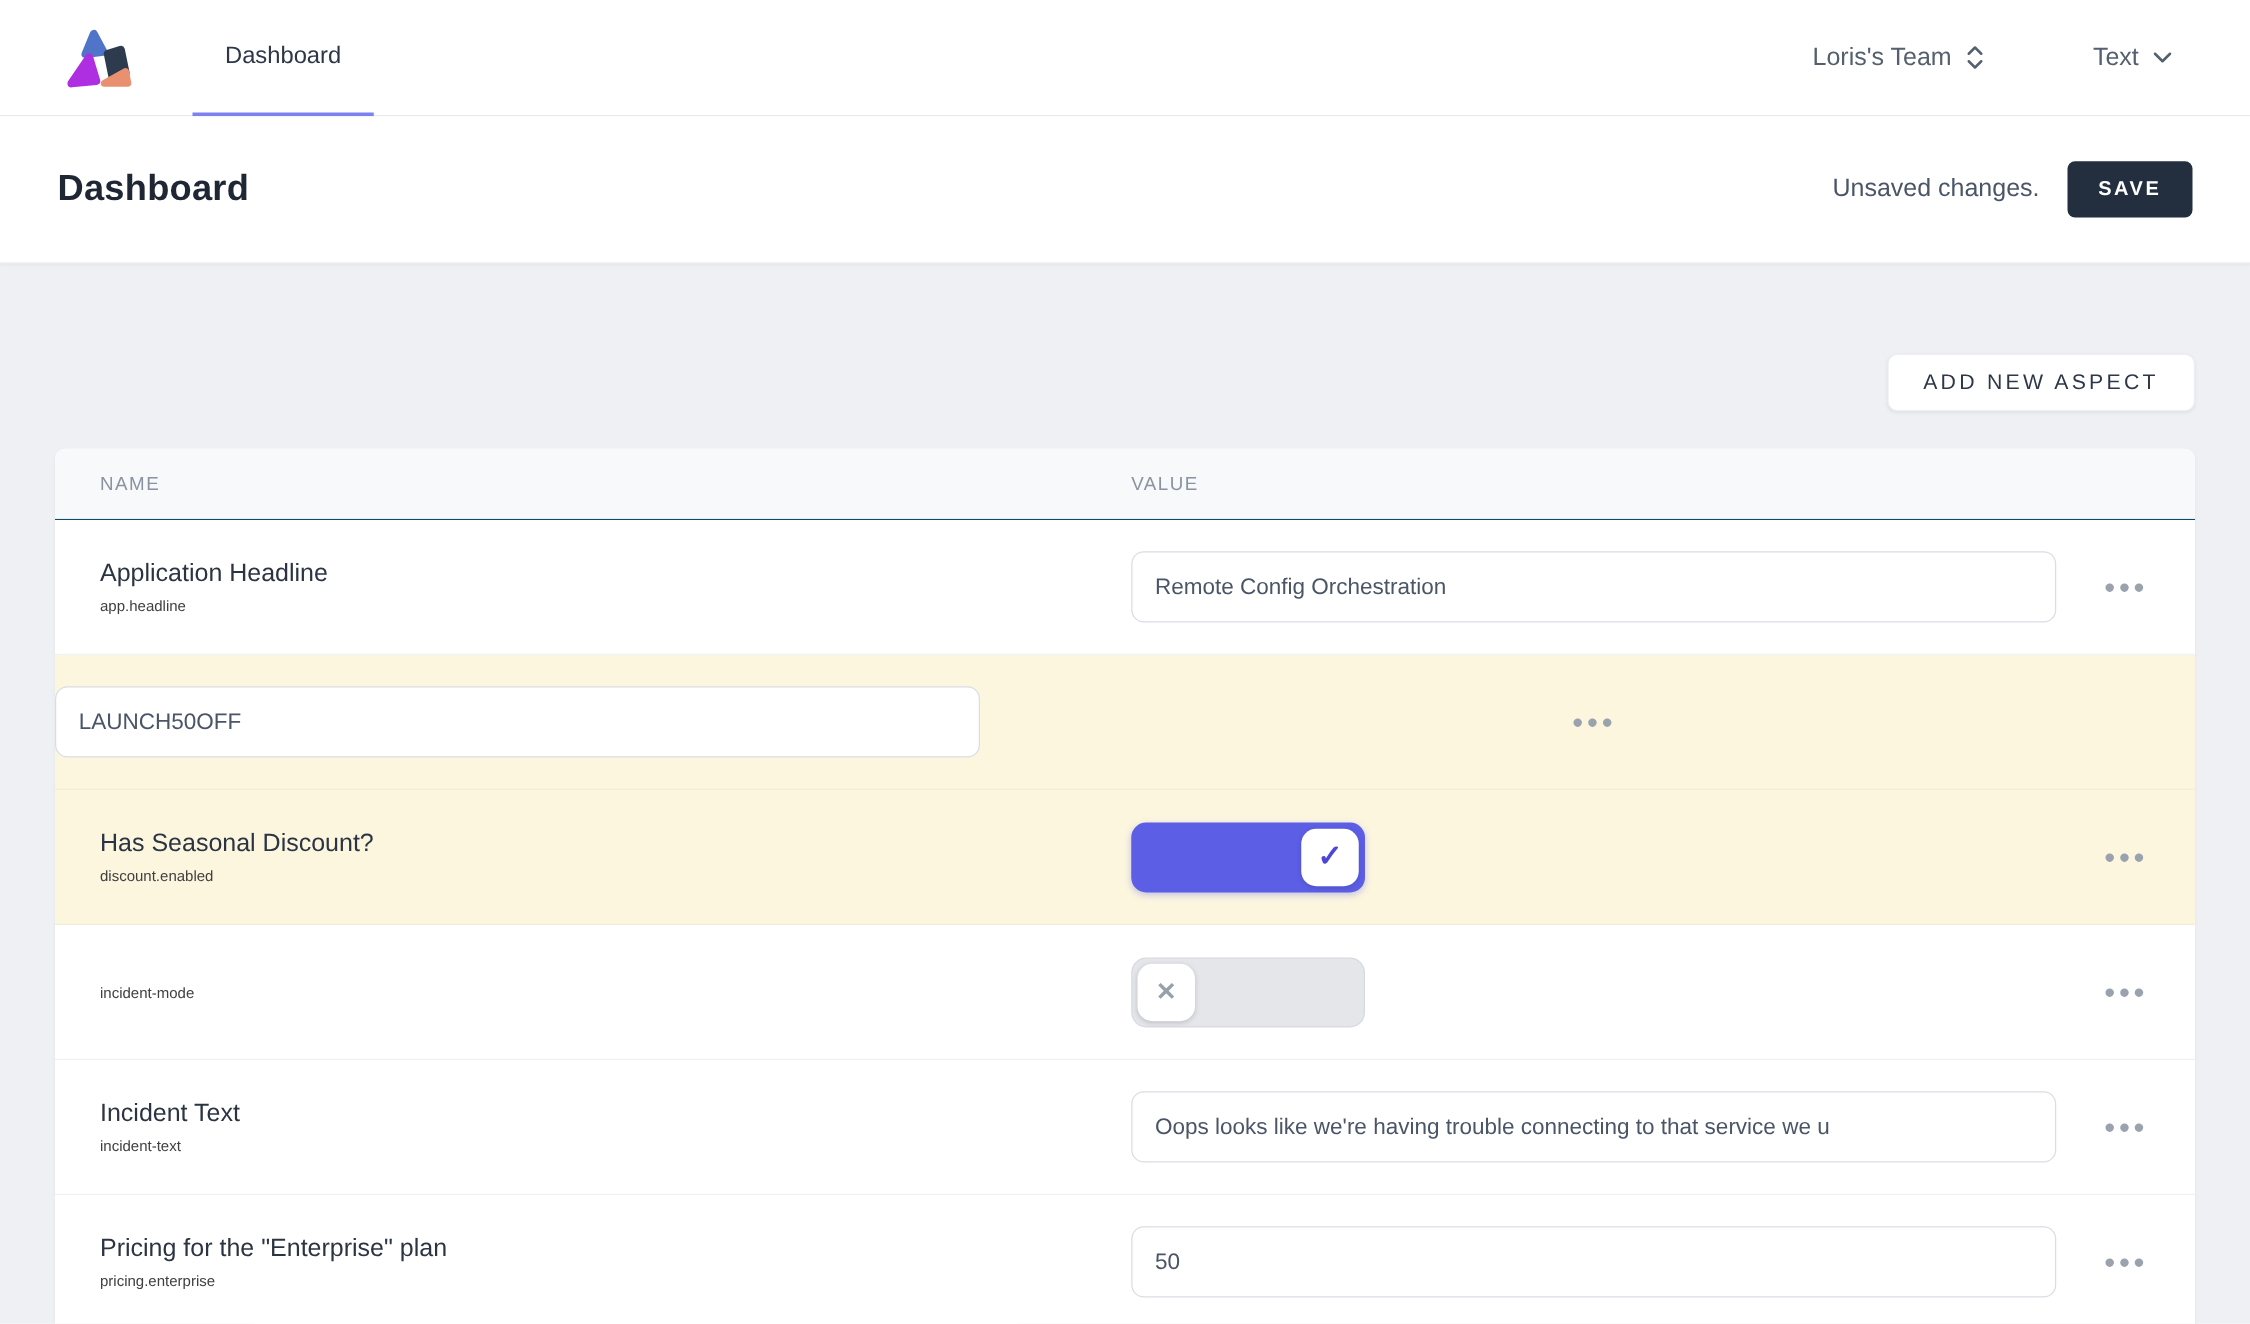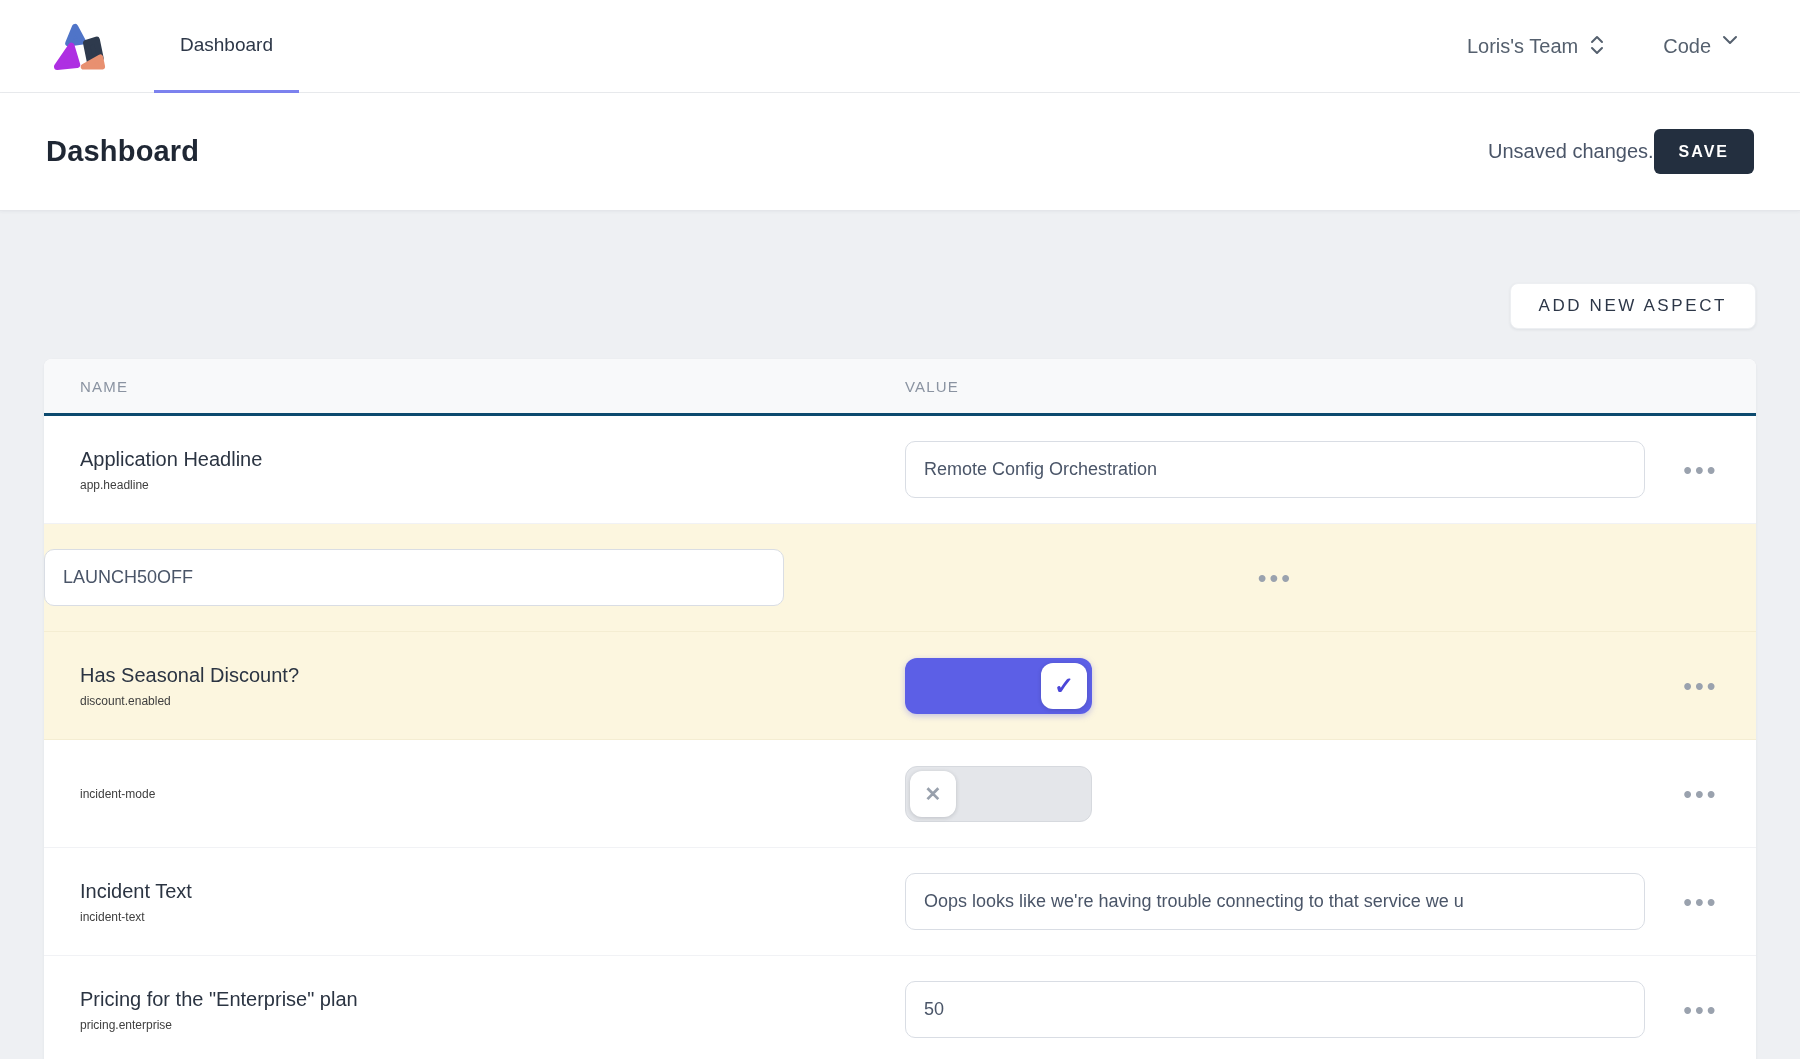--- a/index.html
+++ b/index.html
@@ -21,33 +21,33 @@
   .nav-tab {
     display: flex; align-items: center;
     padding: 0 26px; margin-bottom: -1px;
     border-bottom: 3px solid #7c82ef;
     font-size: 19px; color: #2d3748; cursor: pointer;
   }
   .nav-right {
     margin-left: auto; display: flex; align-items: center; gap: 58px;
     color: #55606e; font-size: 20px;
   }
-  .nav-menu { display: flex; gap: 11px; cursor: pointer; }
+  .nav-menu { display: flex; align-items: center; gap: 11px; cursor: pointer; margin-left: 28px; }
   .nav-menu svg { display: block; }
 
   
   .page-header {
     height: 118px; background: #fff;
     border-bottom: 1px solid #e4e6ea;
     box-shadow: 0 1px 3px rgba(40,50,70,.05);
     display: flex; align-items: center;
     padding: 0 46px; position: relative; z-index: 2;
   }
   .page-title { font-size: 29px; font-weight: 600; color: #1f2734; letter-spacing: .2px; }
-  .header-right { margin-left: auto; display: flex; align-items: center; }
+  .header-right { margin-left: auto; display: flex; align-items: center; gap: 22px; }
   .unsaved { font-size: 20px; color: #4a5568; }
   .save-btn {
     background: #232f3f; color: #fff;
     font-family: inherit; font-size: 16px; font-weight: 600; letter-spacing: 2px;
     border: none; border-radius: 6px;
     height: 45px; padding: 3px 25px; cursor: pointer;
   }
 
   
   .content { padding: 72px 44px 0; }
@@ -61,21 +61,21 @@
   }
 
   .card {
     background: #fff; border-radius: 8px 8px 0 0;
     box-shadow: 0 1px 3px rgba(40,50,70,.06);
   }
   .thead {
     display: grid; grid-template-columns: 861px 1fr 110px;
     align-items: center; height: 57px;
     background: #f8f9fa; border-radius: 8px 8px 0 0;
-    border-bottom: 3px solid #0c4a6e;
+    border-bottom: 1px solid #0c4a6e;
   }
   .th { font-size: 15px; font-weight: 500; letter-spacing: 1.2px; color: #8a93a1; }
   .th-name { padding-left: 36px; }
 
   .row {
     display: grid; grid-template-columns: 861px 1fr 110px;
     align-items: center; height: 108px;
     border-bottom: 1px solid #f1f2f5;
   }
   .row.highlight { background: #fcf6df; border-bottom-color: #f4edd2; }
@@ -130,21 +130,21 @@
 
   <div class="nav-right">
     <div class="nav-menu">
       <span>Loris's Team</span>
       <svg width="16" height="20" viewBox="0 0 16 20">
         <polyline points="3,7 8,2 13,7" fill="none" stroke="#55606e" stroke-width="2" stroke-linecap="round" stroke-linejoin="round"></polyline>
         <polyline points="3,13 8,18 13,13" fill="none" stroke="#55606e" stroke-width="2" stroke-linecap="round" stroke-linejoin="round"></polyline>
       </svg>
     </div>
     <div class="nav-menu">
-      <span>Code</span>
+      <span>Text</span>
       <svg width="16" height="10" viewBox="0 0 16 10">
         <polyline points="2,2 8,8 14,2" fill="none" stroke="#55606e" stroke-width="2" stroke-linecap="round" stroke-linejoin="round"></polyline>
       </svg>
     </div>
   </div>
 </div>
 
 <div class="page-header">
   <div class="page-title">Dashboard</div>
   <div class="header-right">

